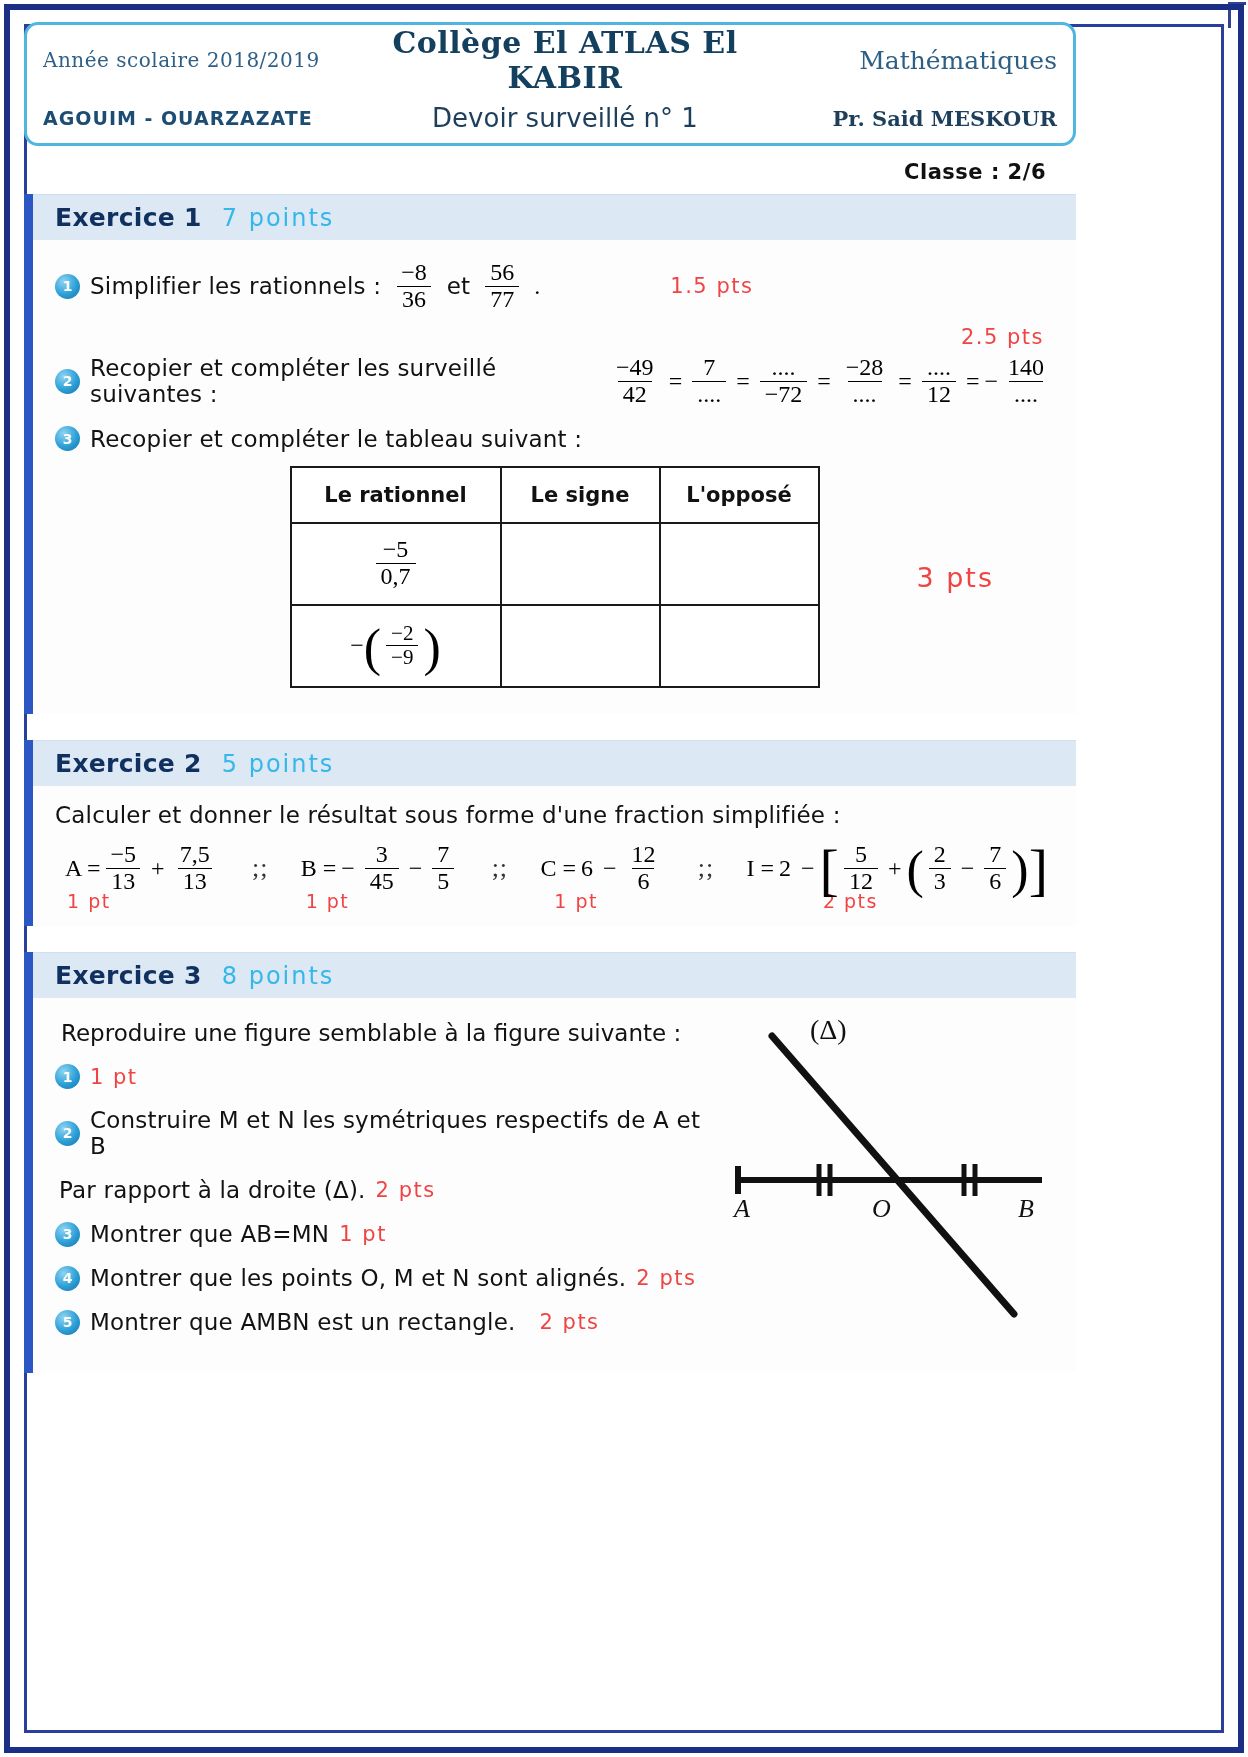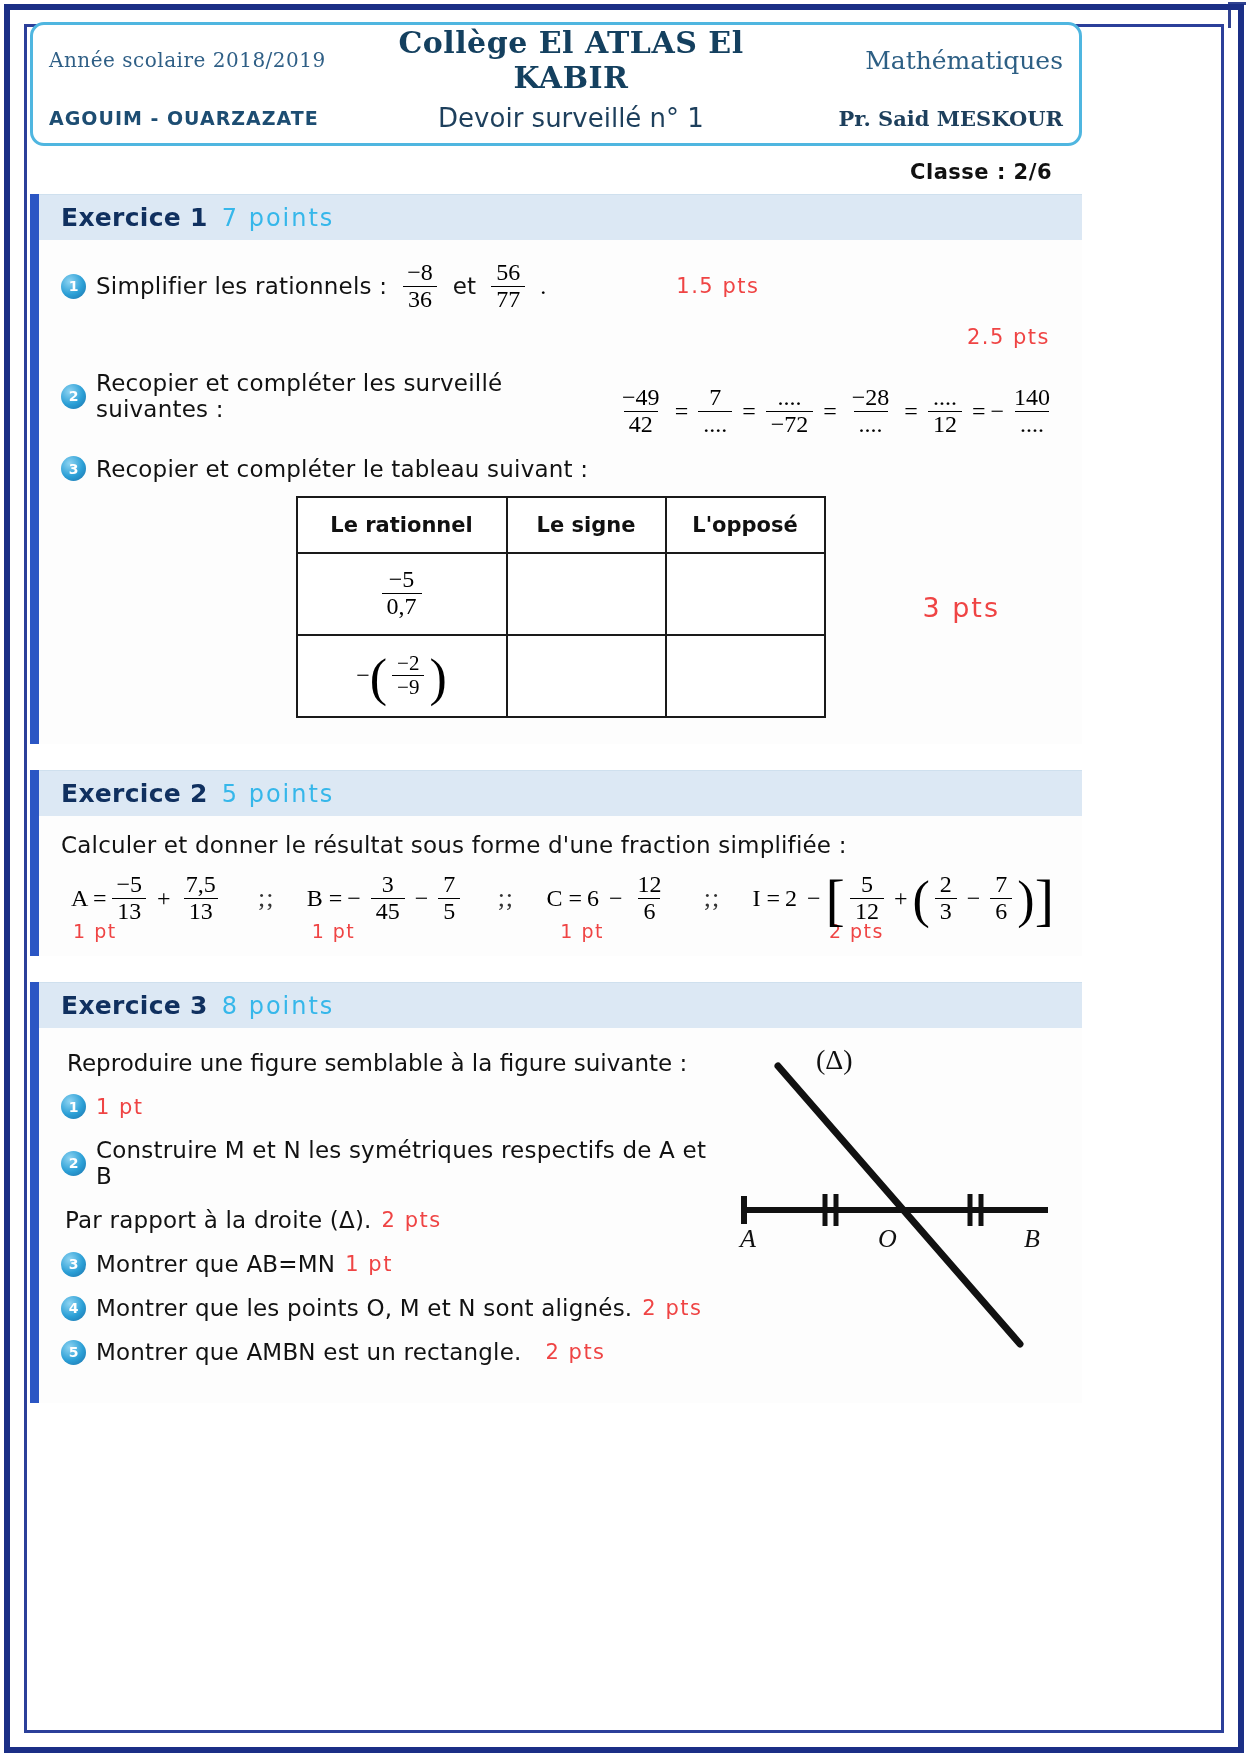--- a/index.html
+++ b/index.html
@@ -22,21 +22,21 @@
     box-sizing:border-box;
   }
   .corner-mark{
     position:absolute; right:2px; top:2px; width:18px;height:26px;
     background:
       linear-gradient(to bottom,#1b2f86 0 3px,transparent 3px 100%),
       linear-gradient(to right,#1b2f86 0 3px,transparent 3px 100%);
     opacity:.9;
   }
   .content{
-    position:absolute; left:30px; top:22px; width:1052px; height:1700px;
+    position:absolute; left:24px; top:22px; width:1052px; height:1700px;
   }
 
   
   .header-box{
     border:3px solid #4fb6e0;
     border-radius:14px;
     height:124px;
     box-sizing:border-box;
     padding:6px 16px 4px 16px;
     position:relative;
@@ -86,21 +86,21 @@
   
   .panel{
     position:relative;
     background:#fbfdff;
     border-left:9px solid #2b56c4;
     margin-bottom:26px;
   }
   .panel-title{
     background:#dce8f4;
     padding:8px 0 8px 22px;
-    display:flex; align-items:baseline; gap:14px;
+    display:flex; align-items:baseline; gap:20px;
     border-top:1px solid #cfe0ee;
   }
   .ex-label{
     font-family:"DejaVu Sans", sans-serif;
     font-weight:bold; font-size:25px; color:#10305f;
     letter-spacing:.3px;
   }
   .ex-points{
     font-family:"DejaVu Sans", sans-serif;
     font-size:24px; color:#36b7ea; letter-spacing:2px;
@@ -144,21 +144,21 @@
   .paren{
     font-size:52px; font-family:"Liberation Serif",serif;
     vertical-align:middle; line-height:0; position:relative; top:2px;
     font-weight:300;
   }
   .brack{
     font-size:58px; font-family:"Liberation Serif",serif;
     vertical-align:middle; line-height:0; position:relative; top:2px;
     font-weight:300;
   }
-  .eqline{display:flex;align-items:center;flex-wrap:nowrap;margin-top:30px;}
+  .eqline{display:flex;align-items:center;flex-wrap:nowrap;}
 
   
   table.rat{
     border-collapse:collapse;
     margin:14px auto 6px auto;
     background:#fff;
   }
   table.rat th, table.rat td{
     border:2px solid #1a1a1a;
     text-align:center;

